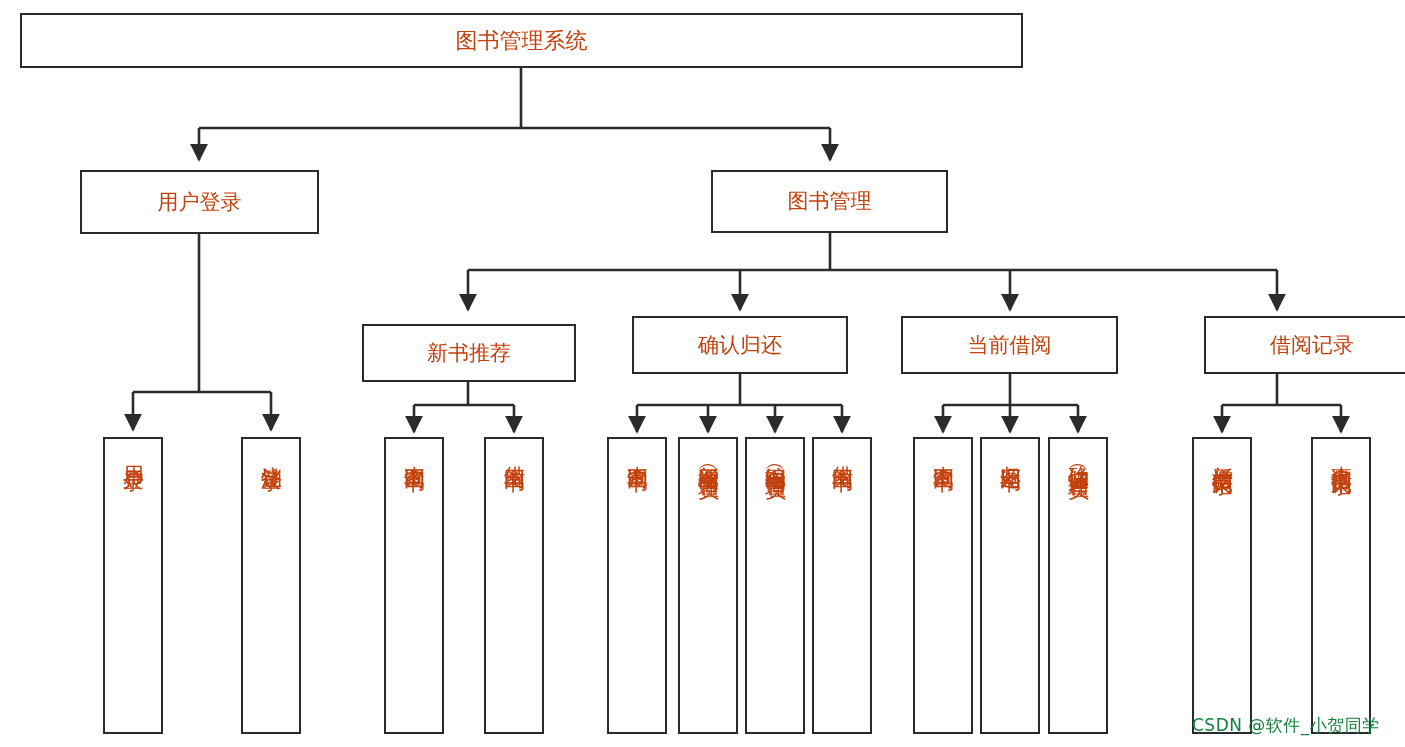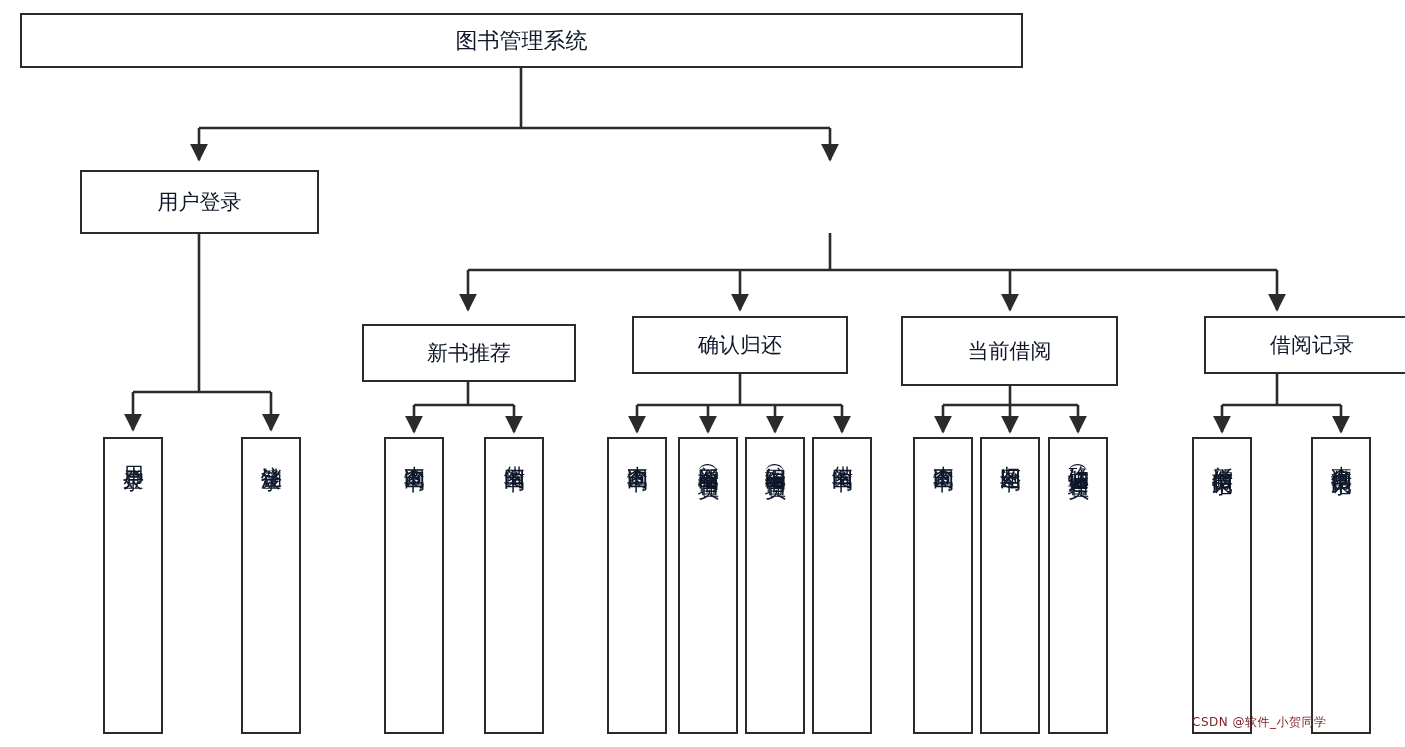--- a/index.html
+++ b/index.html
@@ -27,21 +27,21 @@
     pointer-events: none;
   }
   .node {
     position: absolute;
     box-sizing: border-box;
     background: #ffffff;
     border: 2px solid #2b2b2b;
     display: flex;
     align-items: center;
     justify-content: center;
-    color: #0f172a;
+    color: #c2410c;
     z-index: 2;
   }
   .node-label {
     display: block;
     text-align: center;
     line-height: 1.18;
     white-space: nowrap;
   }
   .node.horiz .node-label {
     font-size: 21px;
@@ -55,22 +55,22 @@
   }
   .node.leaf .node-label {
     writing-mode: vertical-rl;
     text-orientation: upright;
     font-size: 21px;
     letter-spacing: 2px;
     line-height: 1;
   }
   .watermark {
     position: absolute;
-    font-size: 12px;
-    color: #7f1d1d;
+    font-size: 17px;
+    color: #15803d;
     white-space: nowrap;
     z-index: 5;
     letter-spacing: 0.5px;
   }
 </style>
 </head>
 <body>
 
 <div id="canvas">
 
@@ -124,28 +124,31 @@
     </g>
   </svg>
 
   <div class="node root horiz" style="left:20px; top:13px; width:1003px; height:55px;">
     <span class="node-label">图书管理系统</span>
   </div>
 
   <div class="node horiz" style="left:80px; top:170px; width:239px; height:64px;">
     <span class="node-label">用户登录</span>
   </div>
+  <div class="node horiz" style="left:711px; top:170px; width:237px; height:63px;">
+    <span class="node-label">图书管理</span>
+  </div>
 
   <div class="node horiz" style="left:362px; top:324px; width:214px; height:58px;">
     <span class="node-label">新书推荐</span>
   </div>
   <div class="node horiz" style="left:632px; top:316px; width:216px; height:58px;">
     <span class="node-label">确认归还</span>
   </div>
-  <div class="node horiz" style="left:901px; top:316px; width:217px; height:70px;">
+  <div class="node horiz" style="left:901px; top:316px; width:217px; height:58px;">
     <span class="node-label">当前借阅</span>
   </div>
   <div class="node horiz" style="left:1172px; top:316px; width:216px; height:58px;margin-left:32px;">
     <span class="node-label">借阅记录</span>
   </div>
 
   <div class="node leaf" style="left:103px; top:437px; width:60px; height:297px;">
     <span class="node-label">用户登录</span>
   </div>
   <div class="node leaf" style="left:241px; top:437px; width:60px; height:297px;">

